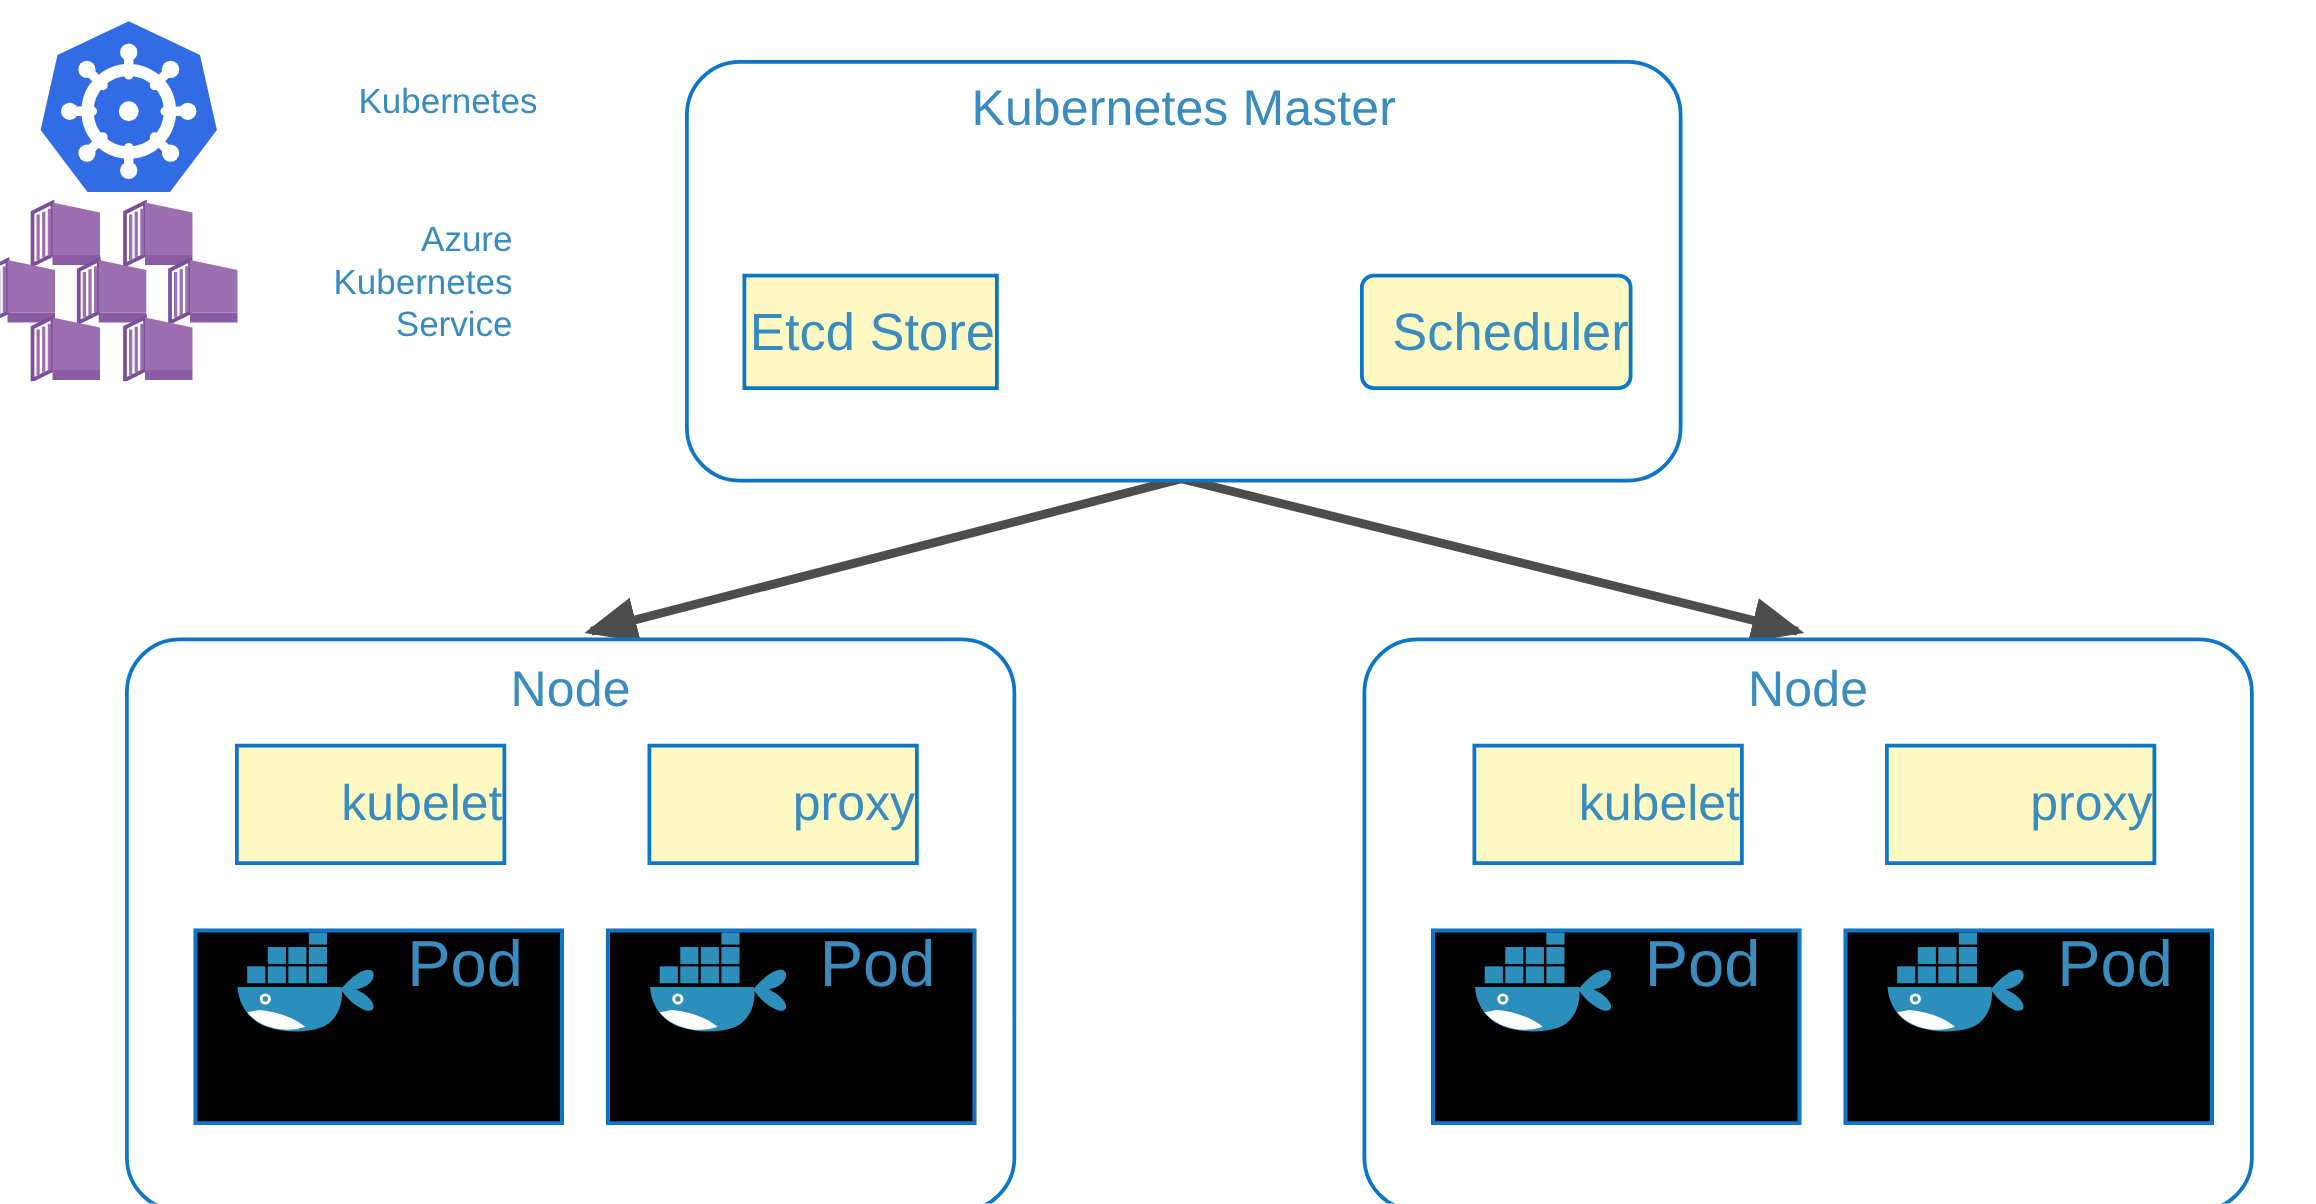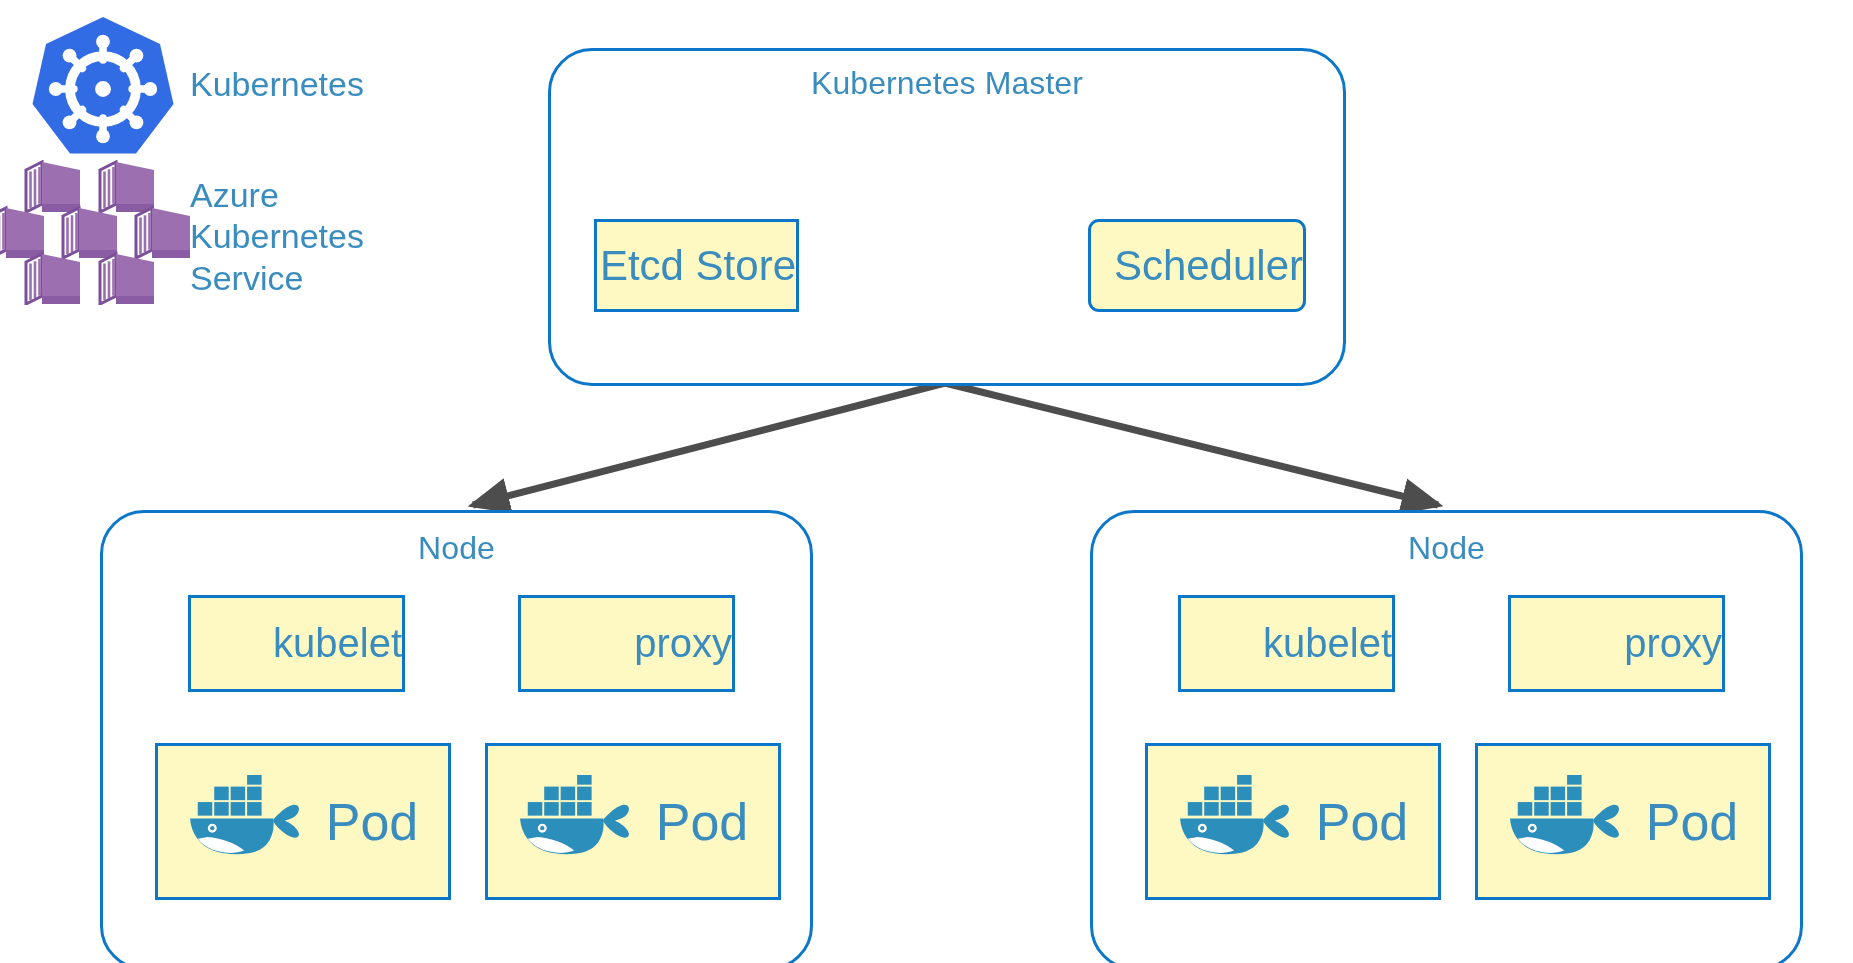--- a/index.html
+++ b/index.html
@@ -19,63 +19,63 @@
     background: #ffffff;
     overflow: hidden;
   }
 
   
   .abs { position: absolute; box-sizing: border-box; }
 
   
   .legend-label {
     color: #3A8CBE;
-    font-size: 34px;
+    font-size: 28px;
     line-height: 1.22;
-    text-align: left;
+    text-align: right;
     font-weight: 400;
     white-space: pre-line;
   }
 
   
   .group-box {
     border: 3px solid #0C76C8;
     border-radius: 44px;
     background: #ffffff;
   }
   .group-title {
     position: absolute;
     left: 0;
     right: 0;
     text-align: center;
     color: #3A8CBE;
-    font-size: 32px;
+    font-size: 40px;
     font-weight: 400;
     letter-spacing: .1px;
   }
 
   
   .comp-box {
     border: 3px solid #0C76C8;
     background: #fef9c3;
     display: flex;
     align-items: center;
     justify-content: flex-end;
     color: #3A8CBE;
     font-size: 42px;
     font-weight: 400;
   }
   .comp-box.small-text { font-size: 40px; }
 
   
   .pod-box {
     border: 3px solid #0C76C8;
-    background: #fef9c3;
+    background: #000000;
     display: flex;
-    align-items: center;
+    align-items: flex-start;
     justify-content: center;
     gap: 14px;
   }
   .pod-label {
     color: #3A8CBE;
     font-size: 52px;
     font-weight: 400;
     line-height: 1;
   }
   .whale { flex: 0 0 auto; }

